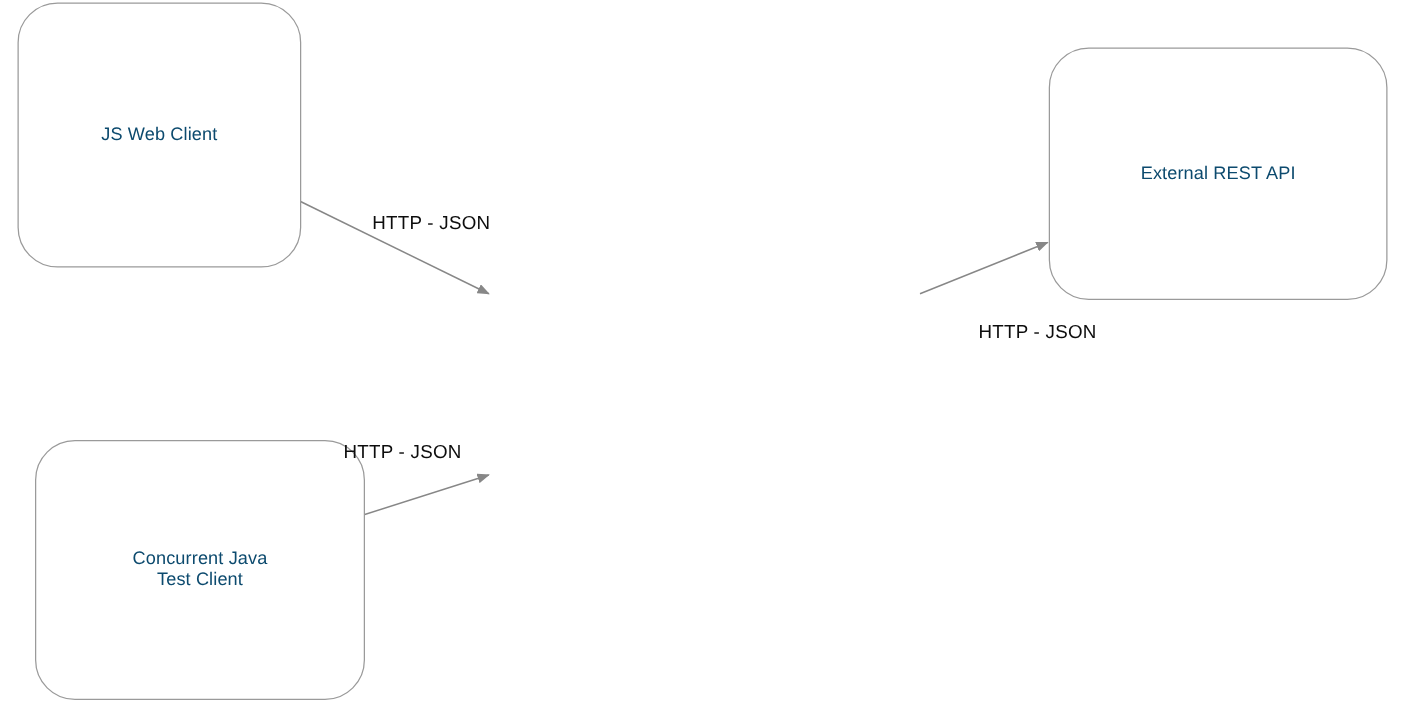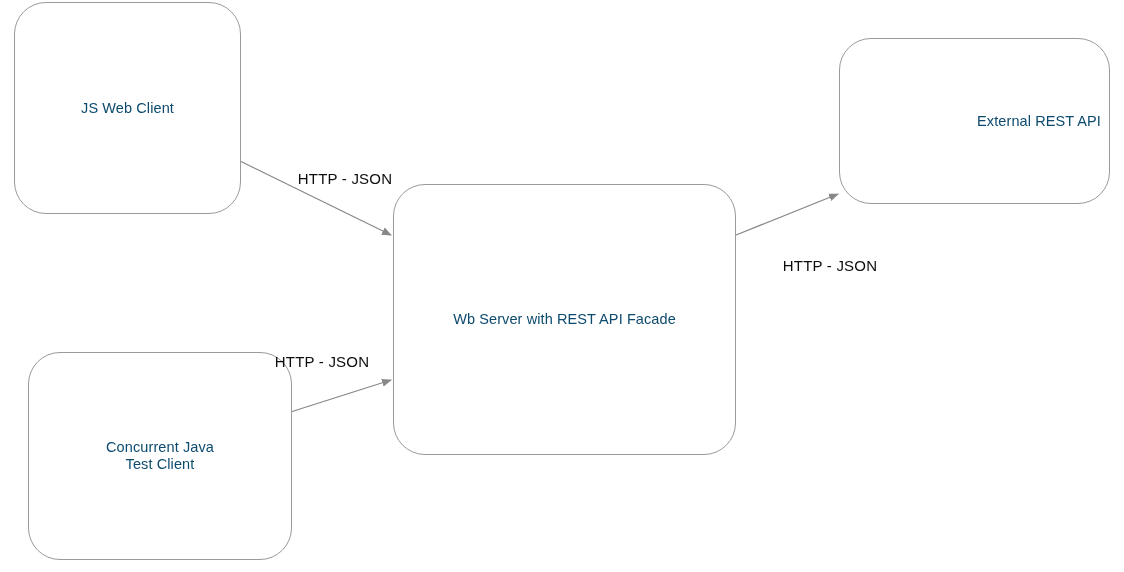--- a/index.html
+++ b/index.html
@@ -80,25 +80,22 @@
 
   <div class="node" style="left:14px; top:2px; width:227px; height:212px;">
     <span class="node-label">JS Web Client</span>
   </div>
 
   <div class="node" style="left:28px; top:352px; width:264px; height:208px;">
     <span class="node-label">Concurrent Java
 Test Client</span>
   </div>
 
-  <div class="node" style="left:393px; top:184px; width:343px; height:271px;">
-    <span class="node-label">Wb Server with REST API Facade</span>
-  </div>
 
-  <div class="node" style="left:839px; top:38px; width:271px; height:166px;justify-content:flex-end;">
+  <div class="node" style="left:839px; top:38px; width:271px; height:202px;">
     <span class="node-label">External REST API</span>
   </div>
 
   <span class="edge-label" style="left:345px; top:155px;">HTTP - JSON</span>
 
   <span class="edge-label" style="left:322px; top:338px;">HTTP - JSON</span>
 
   <span class="edge-label" style="left:830px; top:242px;">HTTP - JSON</span>
 
 </div>

